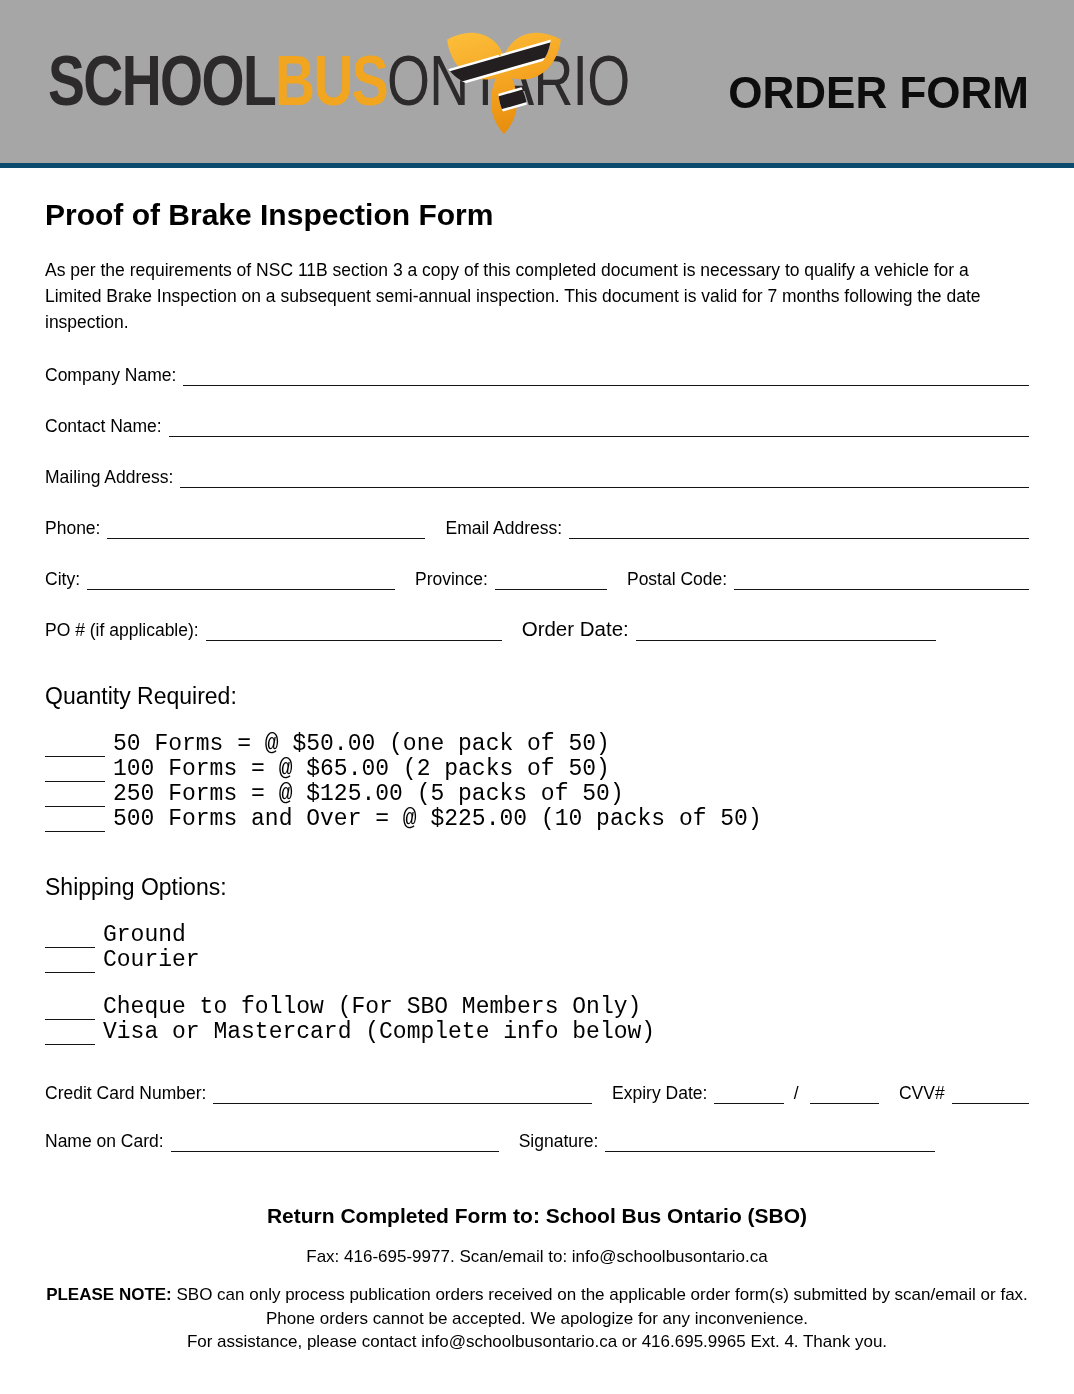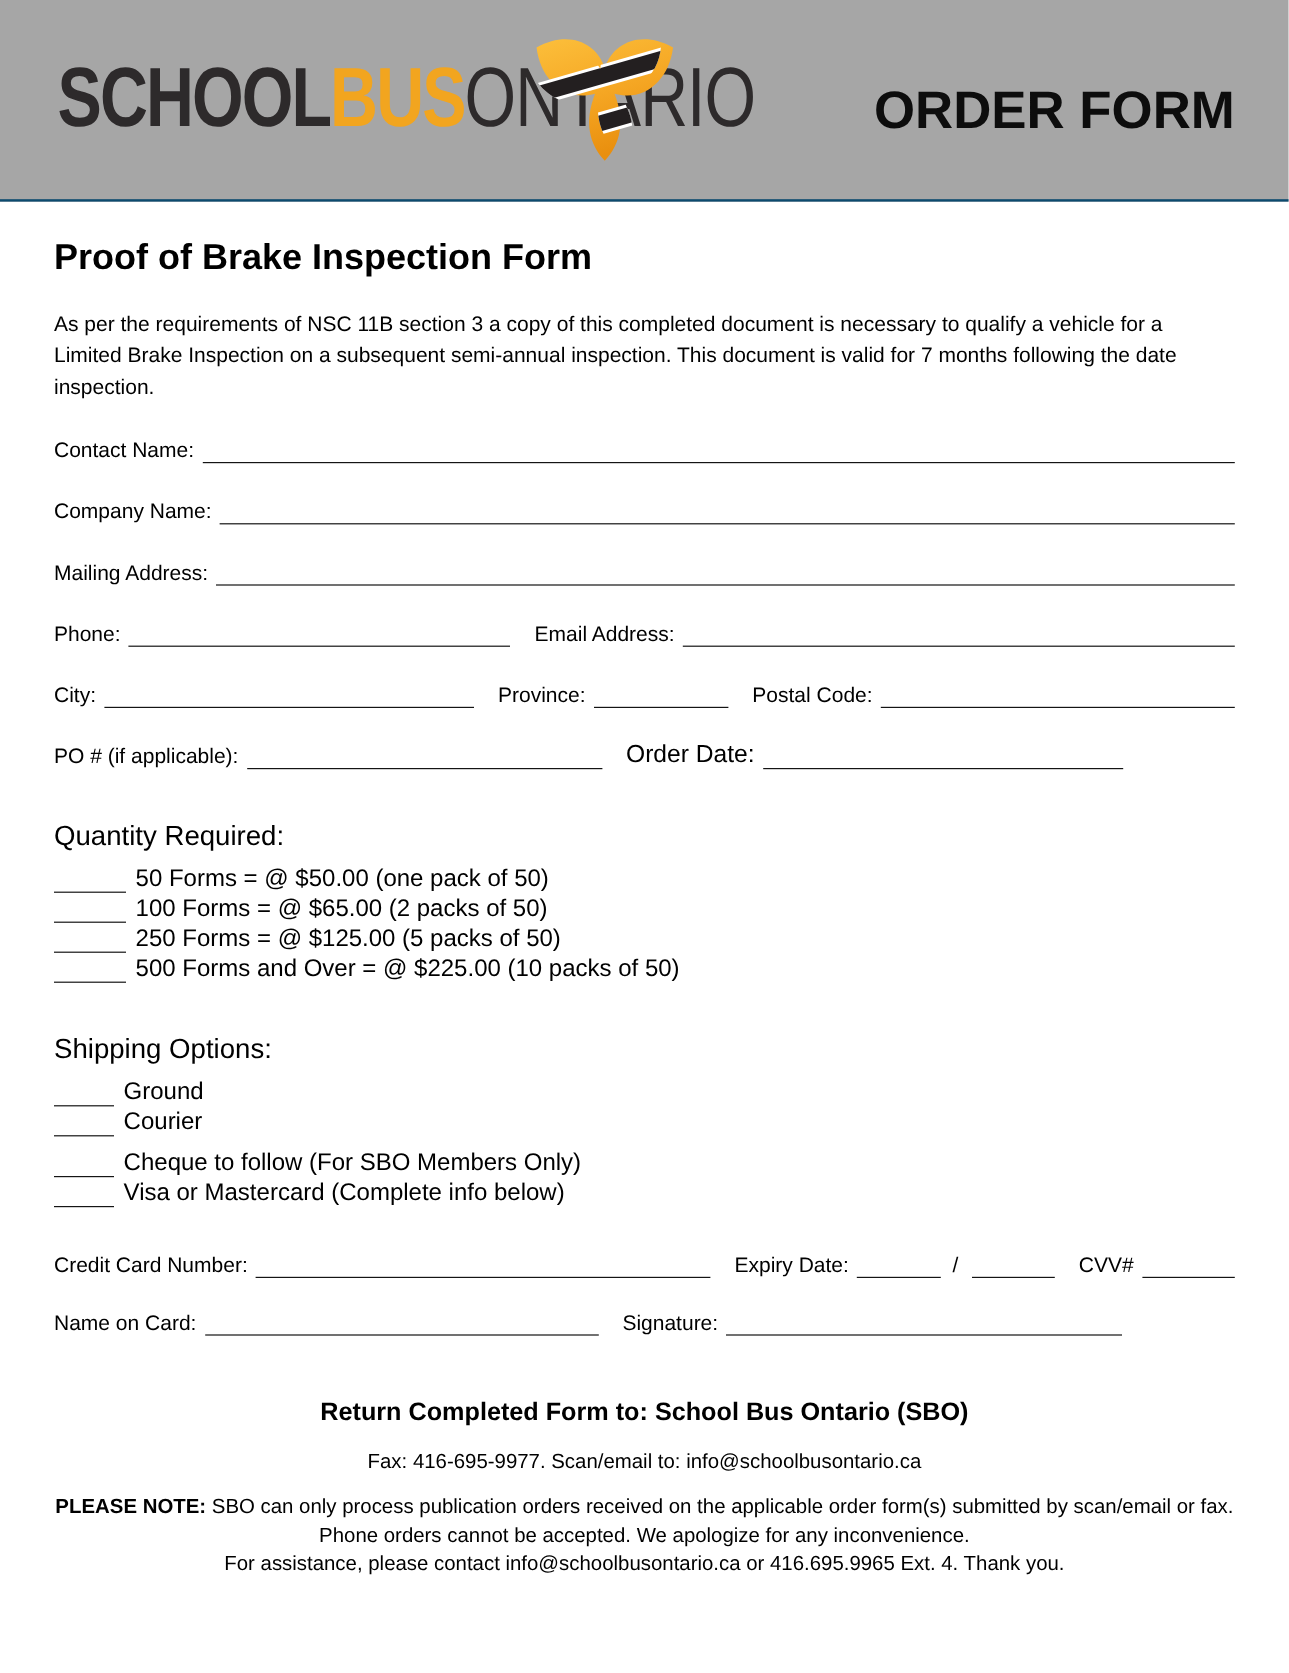--- a/index.html
+++ b/index.html
@@ -14,21 +14,21 @@
     width: 1074px; height: 1394px;
     background: #ffffff;
     overflow: hidden;
   }
 
   
   .header {
     position: relative;
     height: 168px;
     background: #a6a6a6;
-    border-bottom: 2px solid #0c4a6e;
+    border-bottom: 5px solid #0c4a6e;
   }
   .wordmark {
     position: absolute;
     left: 48px; top: 46px;
     font-size: 70px;
     line-height: 1;
     white-space: nowrap;
     letter-spacing: -2px;
     transform: scaleX(0.79);
     transform-origin: left center;
@@ -77,21 +77,21 @@
     margin-left: 7px;
   }
   .grow { flex: 1 1 auto; }
   .gap { margin-left: 20px; }
 
   .section-h {
     margin: 42px 0 0 0;
     font-size: 23px;
     font-weight: 400;
   }
-  .opt-list { margin-top: 9px; font-size: 20px; }
+  .opt-list { margin-top: 22px; font-size: 23px; font-family: Liberation Mono, monospace; }
   .opt-row {
     display: flex;
     align-items: flex-end;
     height: 25px;
   }
   .opt-row .blank { margin-left: 0; margin-right: 8px; }
   .qty-blank { width: 60px; }
   .opt-blank { width: 50px; }
 
   .cc-row { margin-top: 38px; }
@@ -154,26 +154,26 @@
     <div class="order-form-title">ORDER FORM</div>
   </div>
 
   <div class="content">
 
     <h1 class="doc-title">Proof of Brake Inspection Form</h1>
 
     <p class="intro">As per the requirements of NSC 11B section 3 a copy of this completed document is necessary to qualify a vehicle for a Limited Brake Inspection on a subsequent semi-annual inspection. This document is valid for 7 months following the date inspection.</p>
 
     <div class="field-row">
+      <span class="label">Company Name:</span>
+      <span class="blank grow"></span>
+    </div>
+
+    <div class="field-row">
       <span class="label">Contact Name:</span>
-      <span class="blank grow"></span>
-    </div>
-
-    <div class="field-row">
-      <span class="label">Company Name:</span>
       <span class="blank grow"></span>
     </div>
 
     <div class="field-row">
       <span class="label">Mailing Address:</span>
       <span class="blank grow"></span>
     </div>
 
     <div class="field-row">
       <span class="label">Phone:</span>

